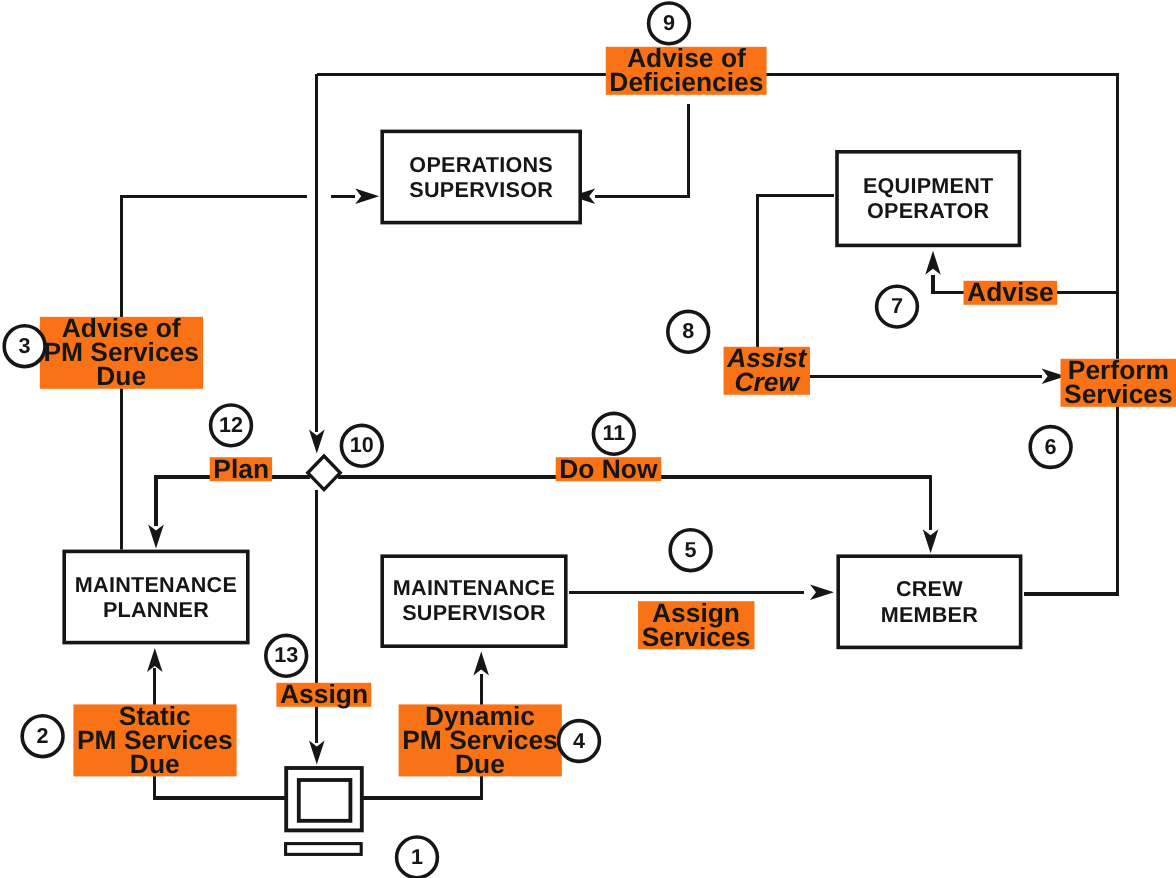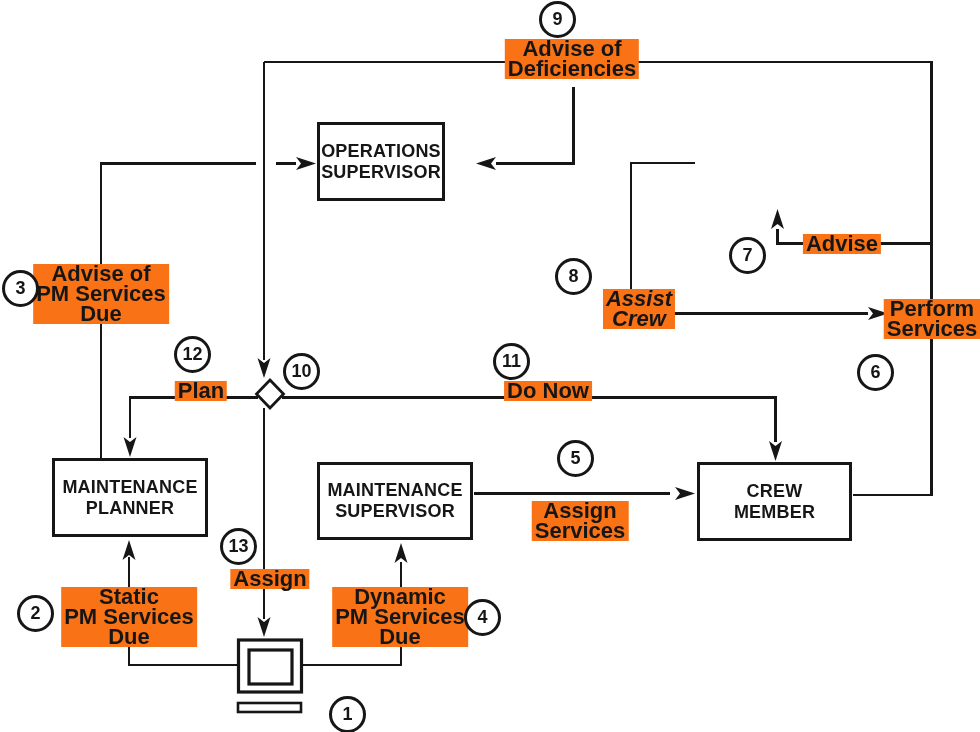--- a/index.html
+++ b/index.html
@@ -53,44 +53,48 @@
       <polygon points="888,313.5 868,307 873,313.5 868,320"></polygon>
     </g>
     <polygon points="270,380 283.5,394 270,408 256.5,394" fill="#fff" stroke="#161616" stroke-width="2.8"></polygon>
     <g>
       <rect x="238.5" y="640" width="63" height="52" fill="#fff" stroke="#161616" stroke-width="3.2"></rect>
       <rect x="249" y="650" width="43" height="34" fill="#fff" stroke="#161616" stroke-width="3.2"></rect>
       <rect x="238" y="703" width="63" height="9" fill="#fff" stroke="#161616" stroke-width="2.6"></rect>
     </g>
   </svg>
 
-  <div class="node" style="left:317px;top:122px;width:128px;height:79px;">
+  <div class="node" style="left:317px;top:108px;width:168px;height:79px;">
     <span>OPERATIONS
 SUPERVISOR</span>
+  </div>
+  <div class="node" style="left:696px;top:125px;width:155px;height:81px;">
+    <span>EQUIPMENT
+OPERATOR</span>
   </div>
   <div class="node" style="left:52px;top:458px;width:156px;height:79px;">
     <span>MAINTENANCE
 PLANNER</span>
   </div>
   <div class="node" style="left:317px;top:462px;width:156px;height:78px;">
     <span>MAINTENANCE
 SUPERVISOR</span>
   </div>
   <div class="node" style="left:697px;top:462px;width:155px;height:79px;">
     <span>CREW
 MEMBER</span>
   </div>
 
   <div class="lbl" style="left:572px;top:39px;">Advise of
 Deficiencies</div>
   <div class="lbl" style="left:101px;top:264px;">Advise of
 PM Services
 Due</div>
   <div class="lbl" style="left:201px;top:381px;">Plan</div>
-  <div class="lbl" style="left:507px;top:381px;margin-left:41px;">Do Now</div>
+  <div class="lbl" style="left:507px;top:381px;">Do Now</div>
   <div class="lbl" style="left:270px;top:569px;">Assign</div>
   <div class="lbl" style="left:129px;top:587px;">Static
 PM Services
 Due</div>
   <div class="lbl" style="left:400px;top:587px;text-align:center;">Dynamic
 PM Services
 Due</div>
   <div class="lbl" style="left:580px;top:481px;margin-top:20px;">Assign
 Services</div>
   <div class="lbl" style="left:639px;top:289px;font-style:italic;">Assist

